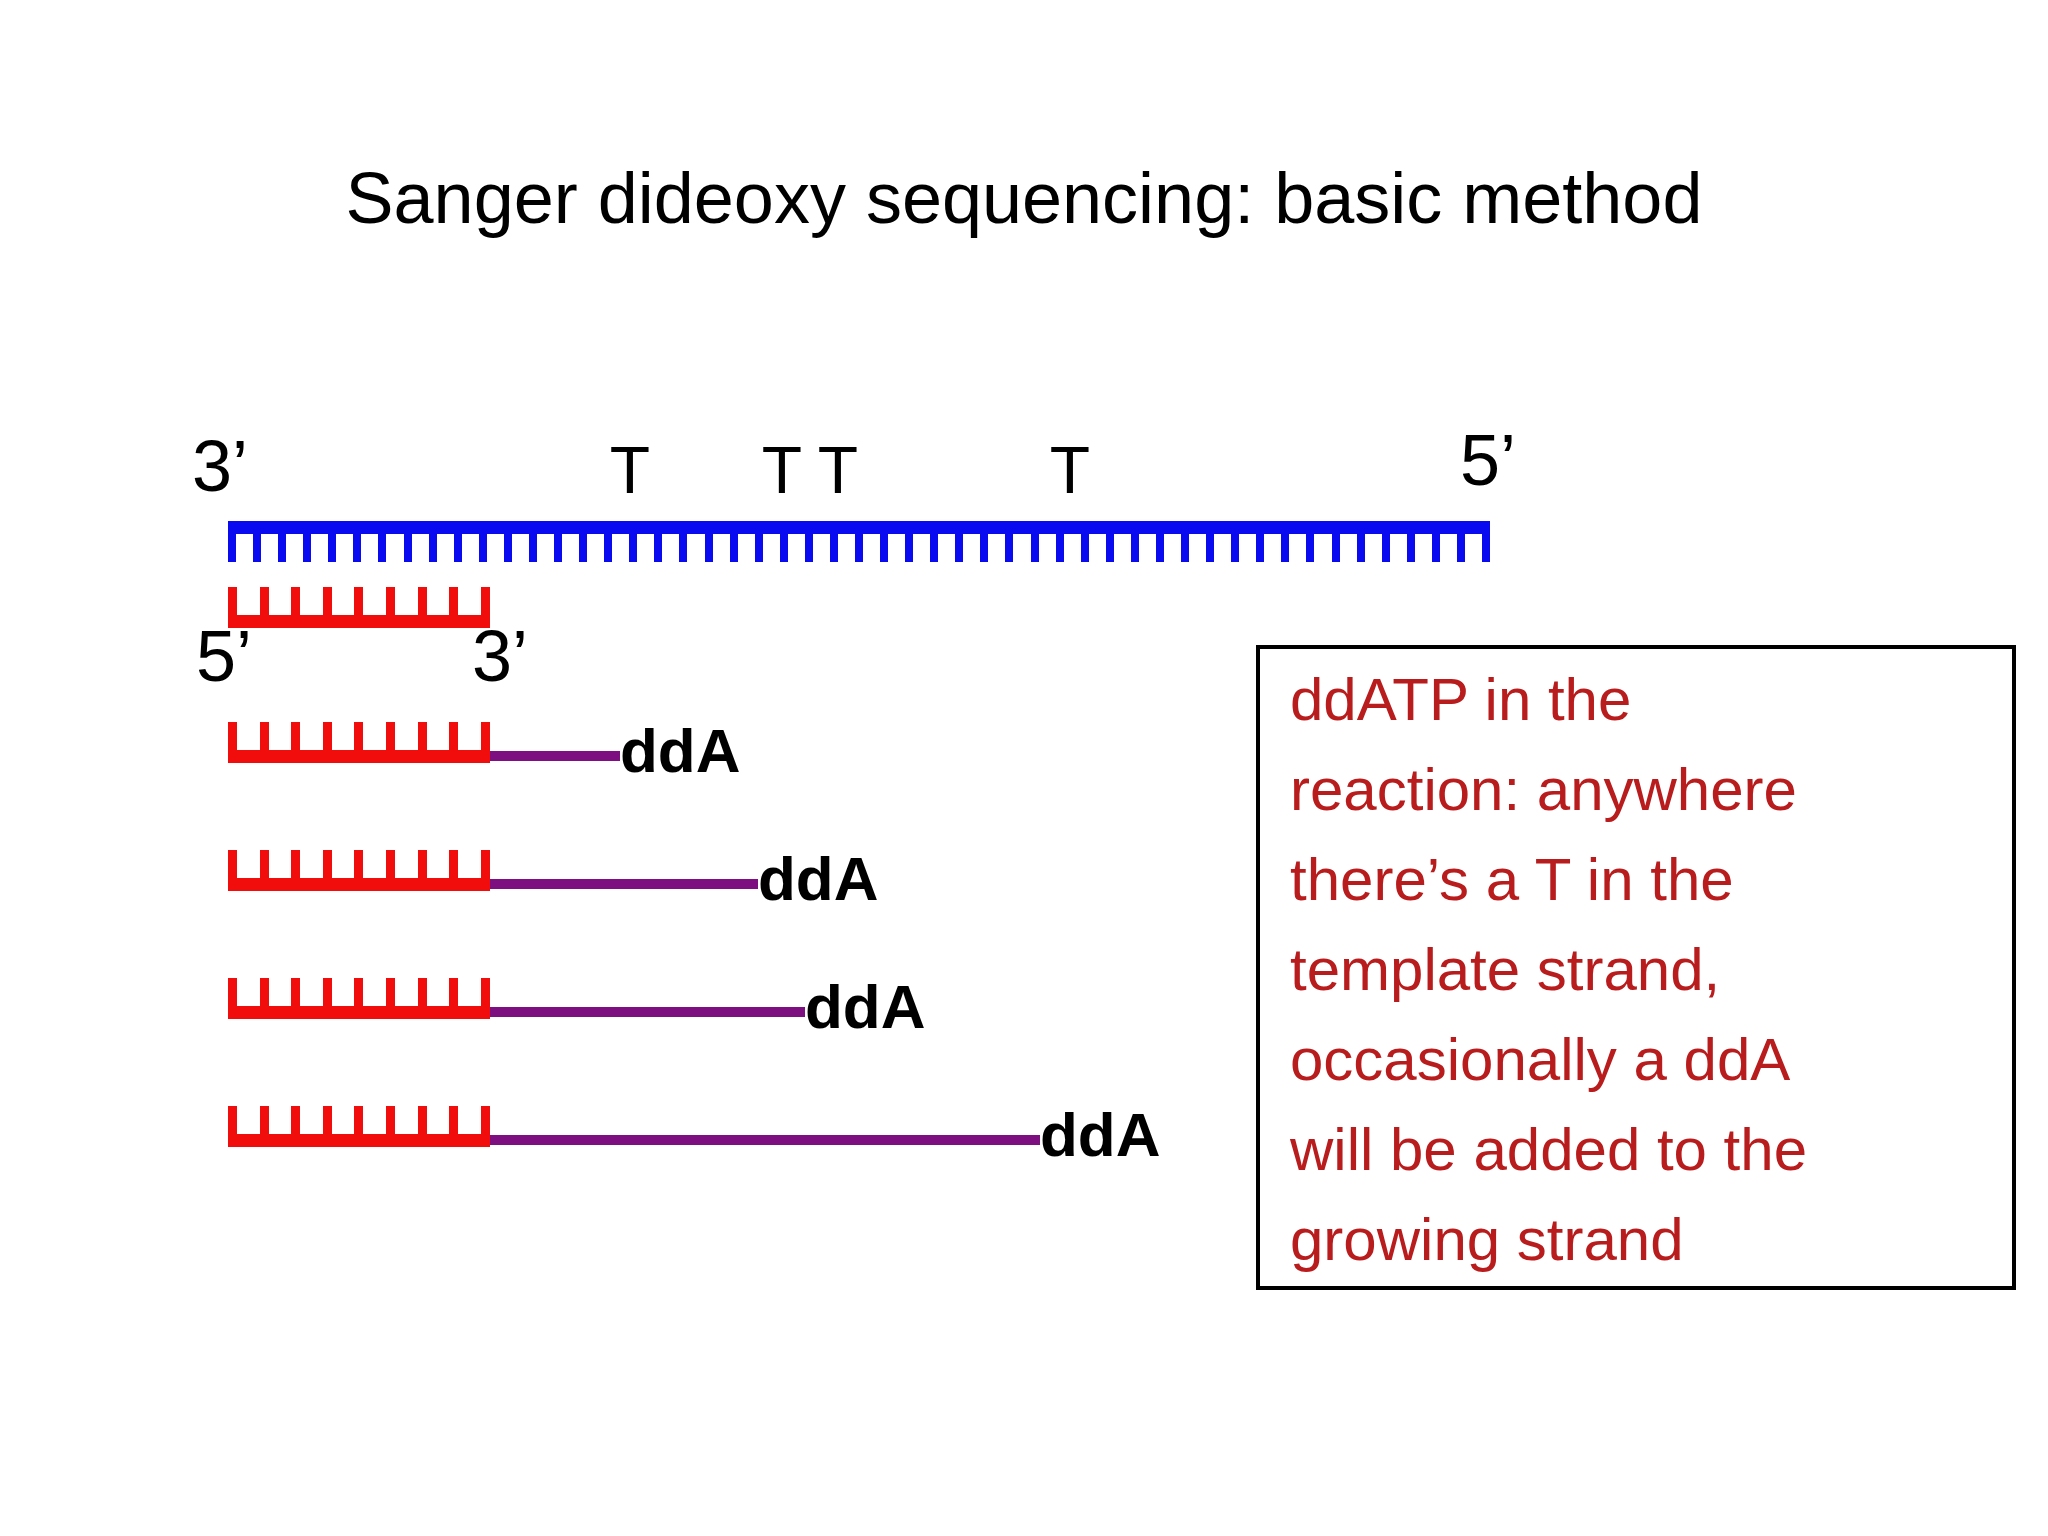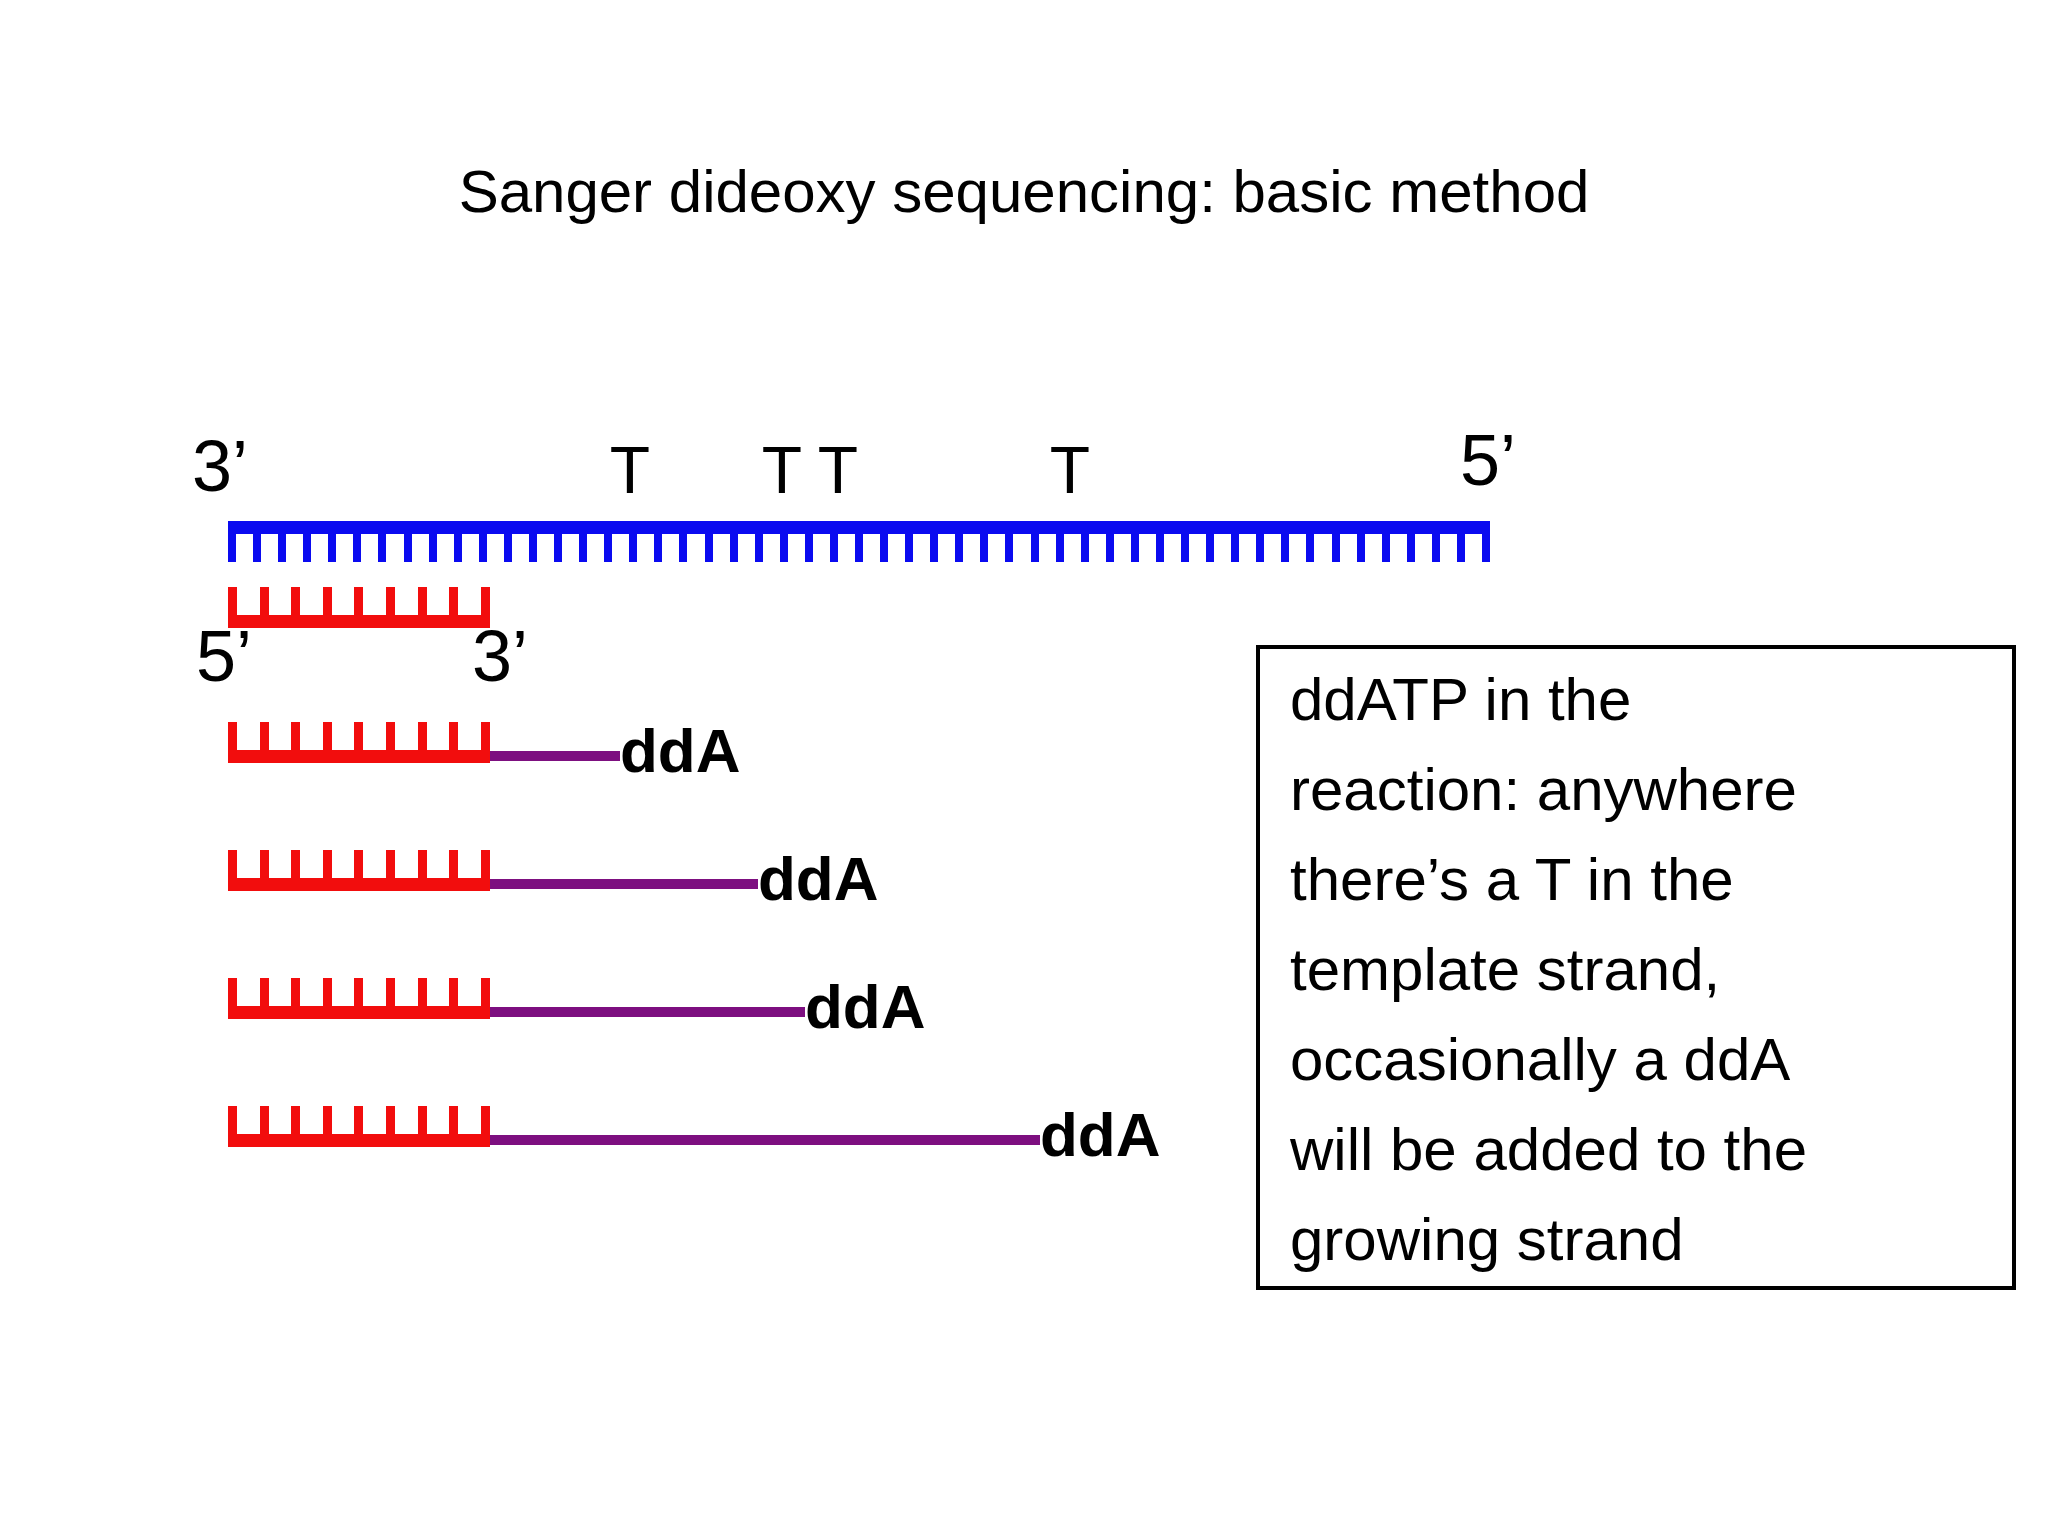--- a/index.html
+++ b/index.html
@@ -10,21 +10,21 @@
     background: #ffffff;
     font-family: "Liberation Sans", "DejaVu Sans", sans-serif;
     color: #000000;
     overflow: hidden;
   }
   .title {
     position: absolute;
     left: 0; right: 0;
     top: 158px;
     text-align: center;
-    font-size: 60px;
+    font-size: 72px;
     line-height: 1.12;
     color: #000000;
     white-space: nowrap;
   }
   .lbl {
     position: absolute;
     font-size: 72px;
     line-height: 1;
     color: #000000;
   }
@@ -84,21 +84,21 @@
     width: 760px;
     height: 645px;
     border: 4px solid #000000;
     box-sizing: border-box;
     background: #ffffff;
   }
   .note-text {
     padding: 6px 8px 0 30px;
     font-size: 60px;
     line-height: 90px;
-    color: #000000;
+    color: #b91c1c;
     white-space: pre-line;
   }
 </style>
 </head>
 <body>
 
 <div class="slide">
 
   <div class="title">Sanger dideoxy sequencing: basic method</div>
 

